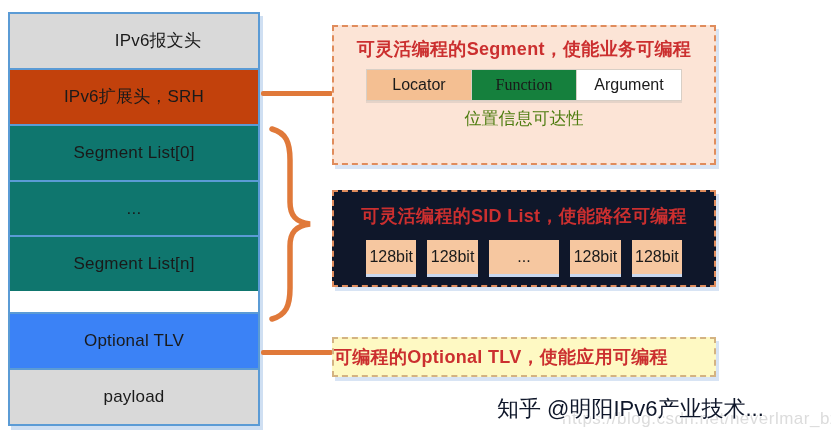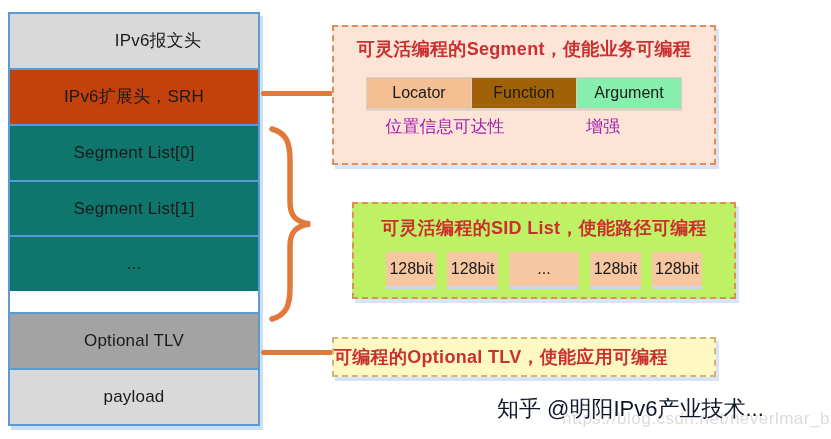--- a/index.html
+++ b/index.html
@@ -18,57 +18,57 @@
   }
   .stack-row{
     flex:1;display:flex;align-items:center;justify-content:center;
     font-size:17px;color:#1a1a1a;border-top:2px solid #5b9bd5;
     letter-spacing:.2px;
   }
   .stack-row:first-child{border-top:none;padding-left:48px;}
   .row-gray{background:#d9d9d9;}
   .row-peach{background:#c2410c;}
   .row-blue{background:#0f766e;}
-  .row-green{background:#a3a3a3;margin-top:21px;}
+  .row-green{background:#3b82f6;margin-top:21px;}
 
   
   .hline{position:absolute;height:5px;background:#e0793a;border-radius:2px;}
   .hline-srh{left:261px;top:91px;width:72px;}
   .hline-tlv{left:261px;top:350px;width:72px;}
   .brace{position:absolute;left:258px;top:124px;width:62px;height:200px;}
 
   
   .callout{
     position:absolute;left:332px;width:384px;box-sizing:border-box;
     border:2px dashed #e08c5c;box-shadow:3px 4px 0 #d8e4f4;
   }
   .callout-title{
     text-align:center;color:#cb2f2f;font-weight:bold;font-size:18px;
     letter-spacing:.3px;
   }
   .co-segment{top:25px;height:140px;background:#fce4d6;}
   .co-segment .callout-title{margin-top:10px;}
   .seg-table{
-    display:flex;margin:16px 32px 0 32px;height:32px;
+    display:flex;margin:8px 32px 0 32px;height:32px;
   }
   .seg-cell{
     flex:1;display:flex;align-items:center;justify-content:center;
     font-size:16px;color:#1a1a1a;border:1px solid #d8cfc6;
     box-shadow:0 2px 0 rgba(160,160,160,.25);
   }
   .seg-cell.c0{background:#f4bf92;}
-  .seg-cell.c1{background:#a16207;border-left:none;}
-  .seg-cell.c2{background:#86efac;border-left:none;}
+  .seg-cell.c1{background:#15803d;border-left:none;font-family:Liberation Serif, serif;}
+  .seg-cell.c2{background:#ffffff;border-left:none;}
   .seg-desc{display:flex;margin:8px 32px 0 32px;}
   .seg-desc-cell{
-    flex:1;text-align:center;font-size:17px;color:#a21caf;line-height:1.2;
+    flex:1;text-align:center;font-size:17px;color:#4d7c0f;line-height:1.2;
     padding:0 14px;box-sizing:border-box;
   }
 
-  .co-sidlist{top:202px;height:97px;background:#bef264;margin-left:20px;}
+  .co-sidlist{top:190px;height:97px;background:#0f172a;}
   .co-sidlist .callout-title{margin-top:12px;}
   .sid-cells{display:flex;gap:11px;margin:12px 32px 0 32px;height:34px;}
   .sid-cell{
     flex:1;display:flex;align-items:center;justify-content:center;
     background:#f6c7a0;font-size:16px;color:#1a1a1a;
     box-shadow:0 3px 0 #c9d8ee;
   }
   .sid-cell.wide{flex:1.4;}
 
   .co-tlv{top:337px;height:40px;background:#fef9c3;border-color:#d4b382;
@@ -87,42 +87,41 @@
 </style>
 </head>
 <body>
 
 <div class="canvas">
 
   <div class="stack">
     <div class="stack-row row-gray">IPv6报文头</div>
     <div class="stack-row row-peach">IPv6扩展头，SRH</div>
     <div class="stack-row row-blue">Segment List[0]</div>
-    <div class="stack-row row-blue">Segment List[1]</div>
     <div class="stack-row row-blue">...</div>
+    <div class="stack-row row-blue">Segment List[n]</div>
     <div class="stack-row row-green">Optional TLV</div>
     <div class="stack-row row-gray">payload</div>
   </div>
 
   <div class="hline hline-srh"></div>
   <div class="hline hline-tlv"></div>
   <svg class="brace" viewBox="0 0 62 200" aria-hidden="true">
     <path d="M14,5 C28,9 32,18 32,36 L32,78 C32,92 38,98 52,100 C38,102 32,108 32,122 L32,164 C32,182 28,191 14,195" fill="none" stroke="#e0793a" stroke-width="5.5" stroke-linecap="round"></path>
   </svg>
 
   <div class="callout co-segment">
     <div class="callout-title">可灵活编程的Segment，使能业务可编程</div>
     <div class="seg-table">
       <div class="seg-cell c0">Locator</div>
       <div class="seg-cell c1">Function</div>
       <div class="seg-cell c2">Argument</div>
     </div>
     <div class="seg-desc">
       <div class="seg-desc-cell">位置信息可达性</div>
-      <div class="seg-desc-cell">增强</div>
     </div>
   </div>
 
   <div class="callout co-sidlist">
     <div class="callout-title">可灵活编程的SID List，使能路径可编程</div>
     <div class="sid-cells">
       <div class="sid-cell">128bit</div>
       <div class="sid-cell">128bit</div>
       <div class="sid-cell wide">...</div>
       <div class="sid-cell">128bit</div>

